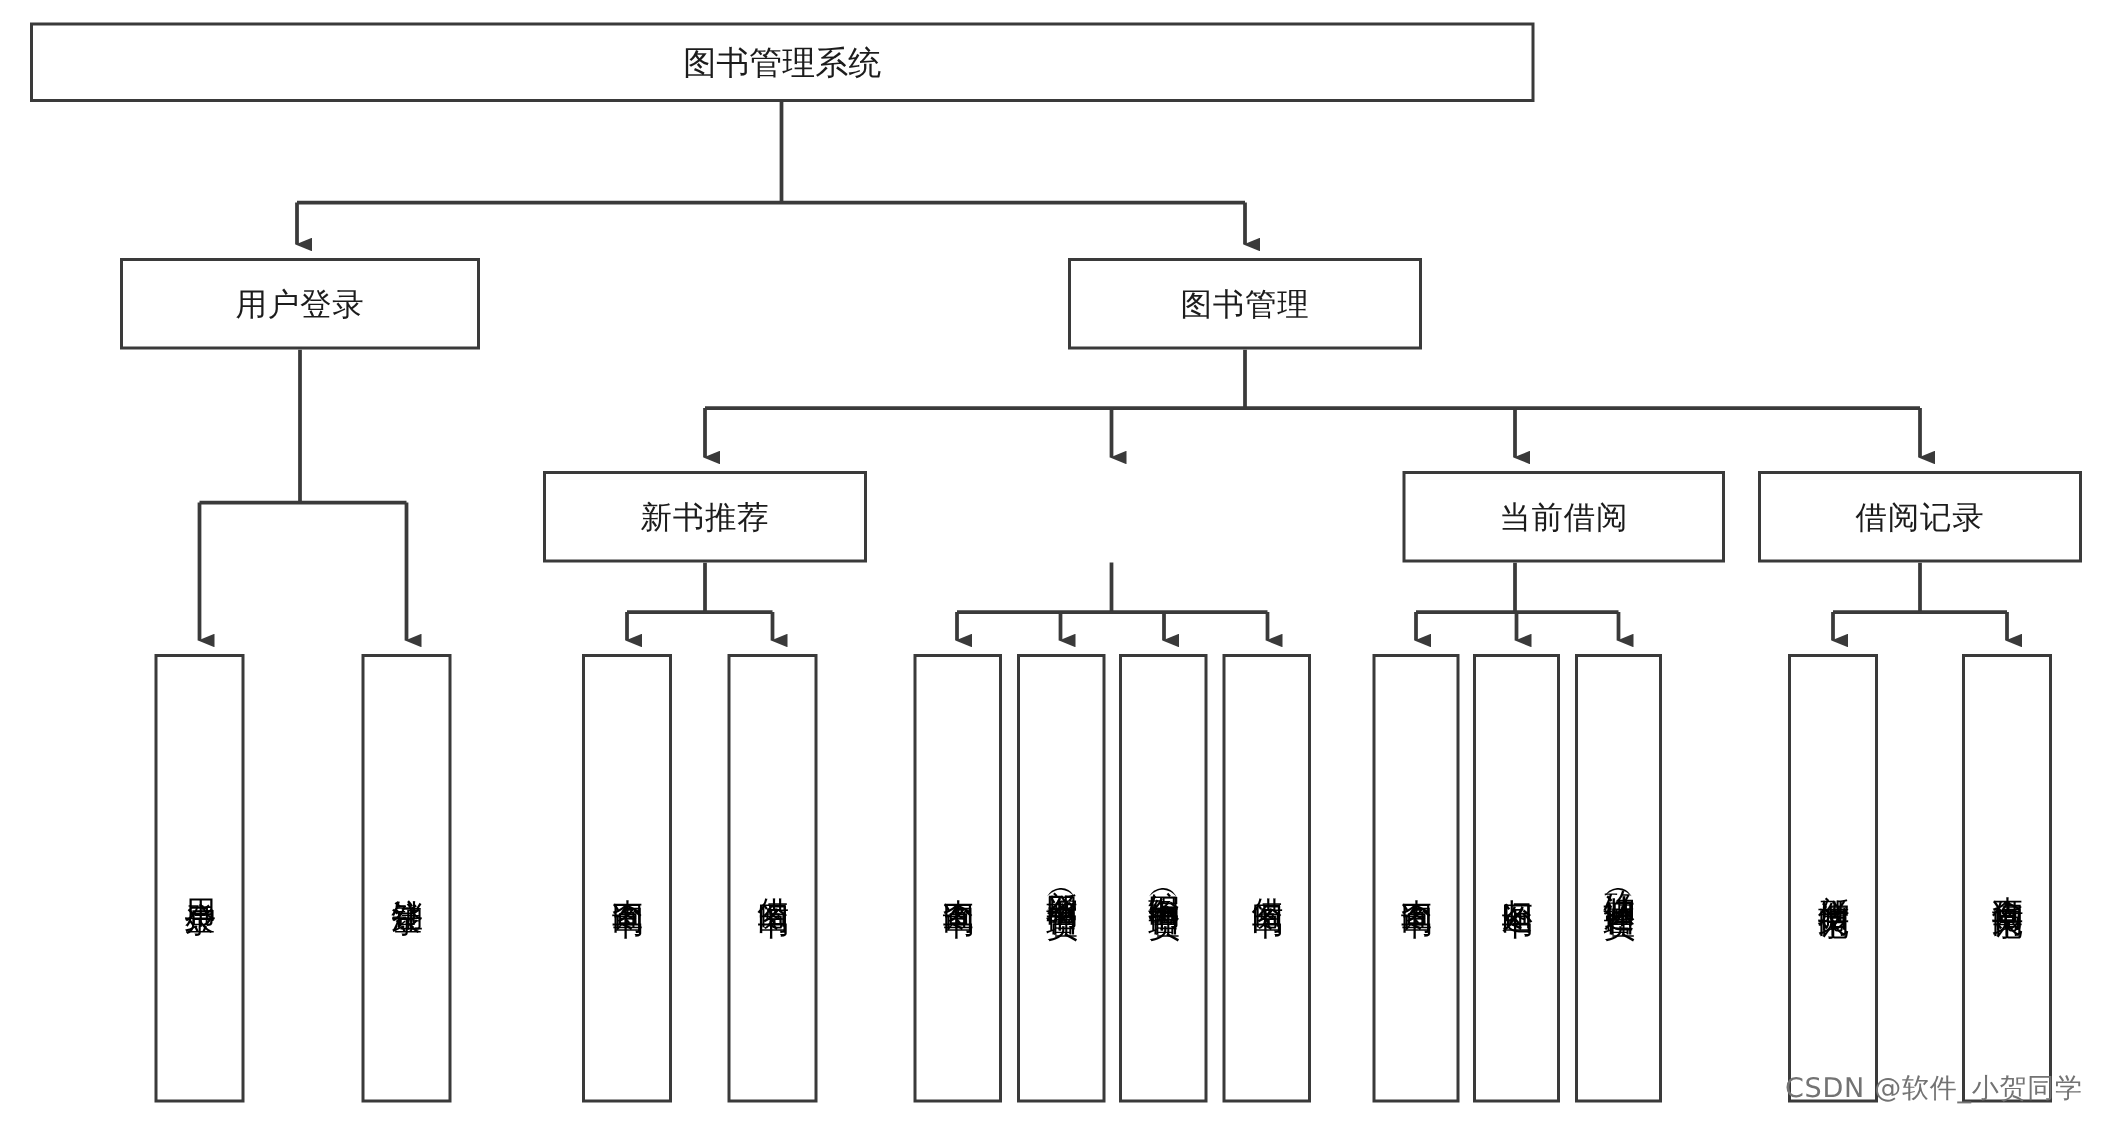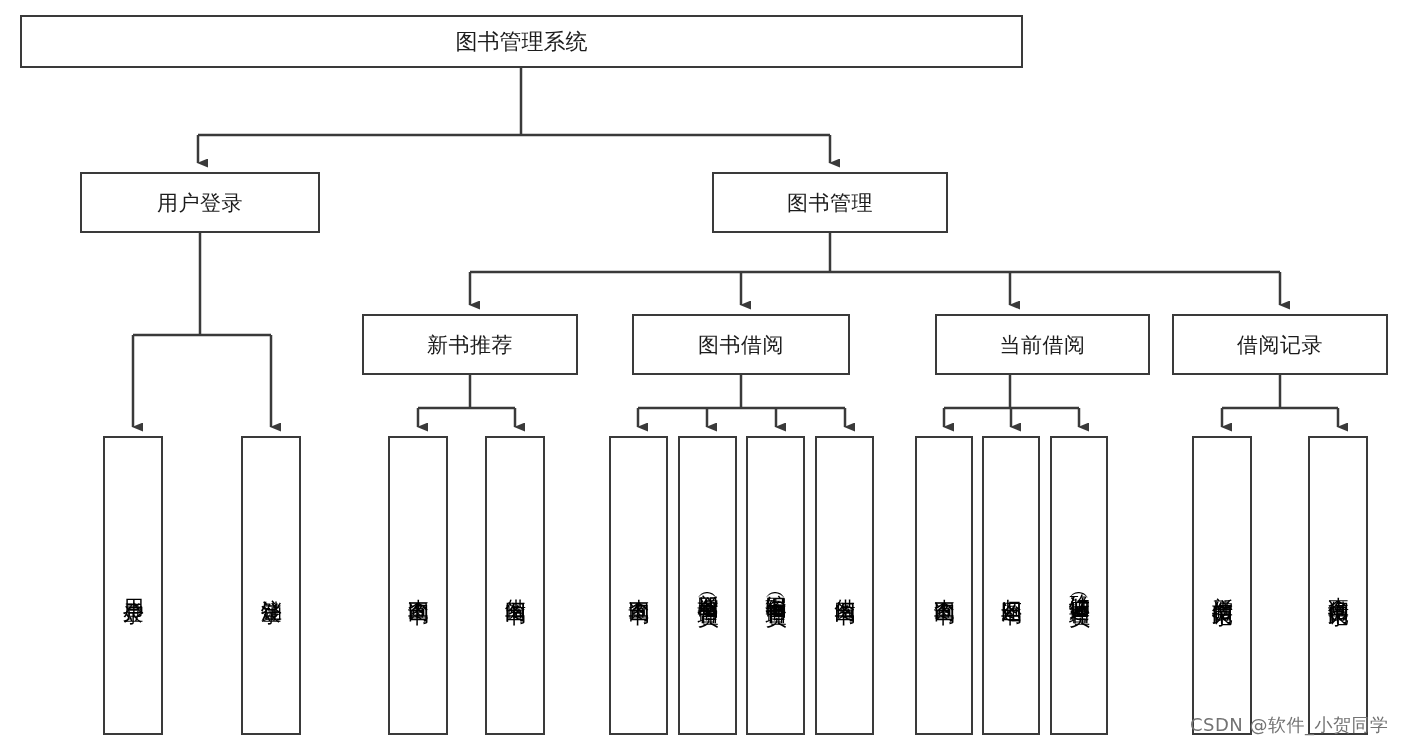--- a/index.html
+++ b/index.html
@@ -135,23 +135,20 @@
   <div class="node-box node-h" style="left:80px; top:172px; width:240px; height:61px;">
     <span>用户登录</span>
   </div>
   <div class="node-box node-h" style="left:712px; top:172px; width:236px; height:61px;">
     <span>图书管理</span>
   </div>
 
   <div class="node-box node-h" style="left:362px; top:314px; width:216px; height:61px;">
     <span>新书推荐</span>
   </div>
-  <div class="node-box node-h" style="left:632px; top:314px; width:218px; height:61px;">
-    <span>图书借阅</span>
-  </div>
   <div class="node-box node-h" style="left:935px; top:314px; width:215px; height:61px;">
     <span>当前借阅</span>
   </div>
   <div class="node-box node-h" style="left:1172px; top:314px; width:216px; height:61px;text-align:center;">
     <span>借阅记录</span>
   </div>
 
   <div class="leaf-box" style="left:103px; top:436px; width:60px; height:299px;">
     <span class="node-v">用户登录</span>
   </div>

